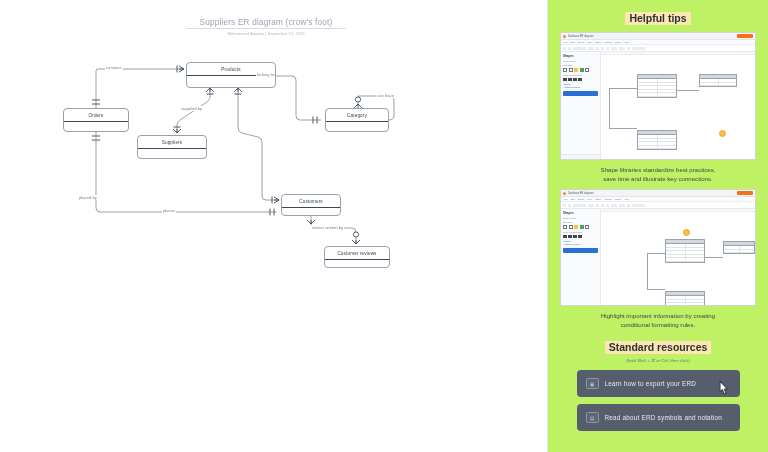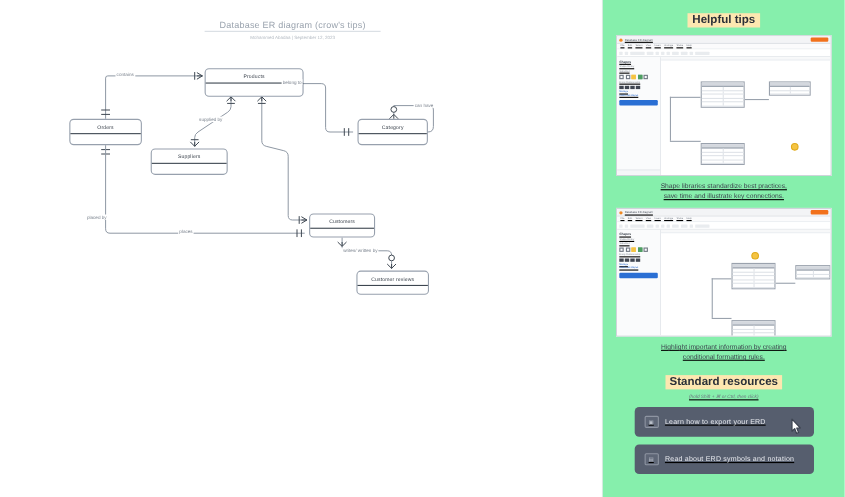--- a/index.html
+++ b/index.html
@@ -70,23 +70,22 @@
     background: #ffffff; padding: 0 1px;
   }
 
   
   .divider { width: 1px; height: 452px; background: #e2e5e9; }
 
   
   .side-pane {
     position: relative;
     width: 220px; height: 452px;
-    background: #86efac;
+    background: #bef264;
     padding: 0 8px;
-    text-decoration: underline;
   }
   .side-heading {
     text-align: center; margin-top: 8px;
   }
   .side-heading span {
     display: inline-block;
     font-size: 10.5px; font-weight: bold; color: #2b3038;
     background: #fde7b0; padding: 0 4px 1px 4px; line-height: 12px;
   }
   .resources-sub {
@@ -196,21 +195,21 @@
   }
 </style>
 </head>
 <body>
 
 <div id="app">
 
   <div class="canvas-pane">
 
     <div class="doc-title-wrap">
-      <div class="doc-title">Database ER diagram (crow's tips)</div>
+      <div class="doc-title">Suppliers ER diagram (crow's foot)</div>
     </div>
     <div class="doc-sub">Mohammed Abadaa  |  September 12, 2023</div>
 
     <svg class="wires" viewBox="0 0 547 452">
 
       <path d="M96,108 L96,71 Q96,69 98,69 L184,69"></path>
 
       <path class="crow" d="M184,69 L179,66 M184,69 L179,72 M184,69 L179,69"></path>
       <line class="crow" x1="177" y1="65.5" x2="177" y2="72.5"></line>
 

